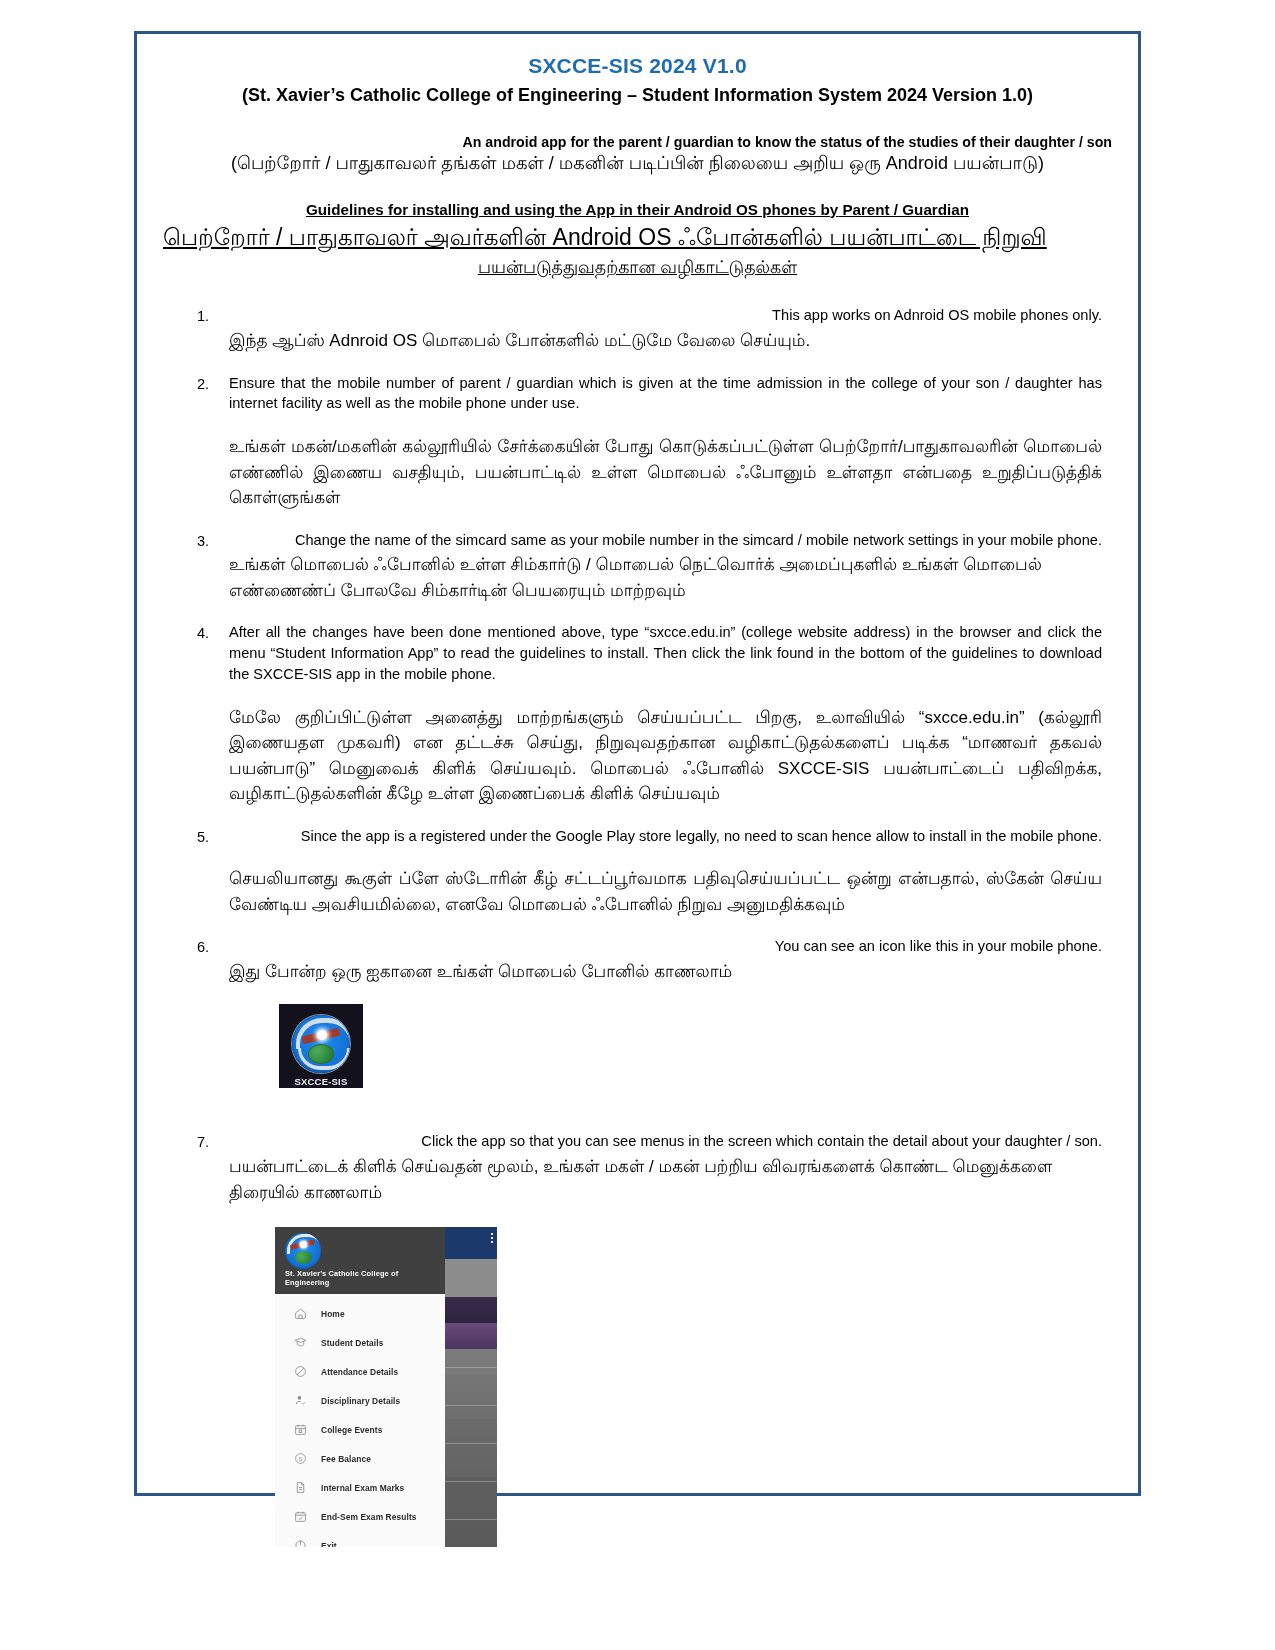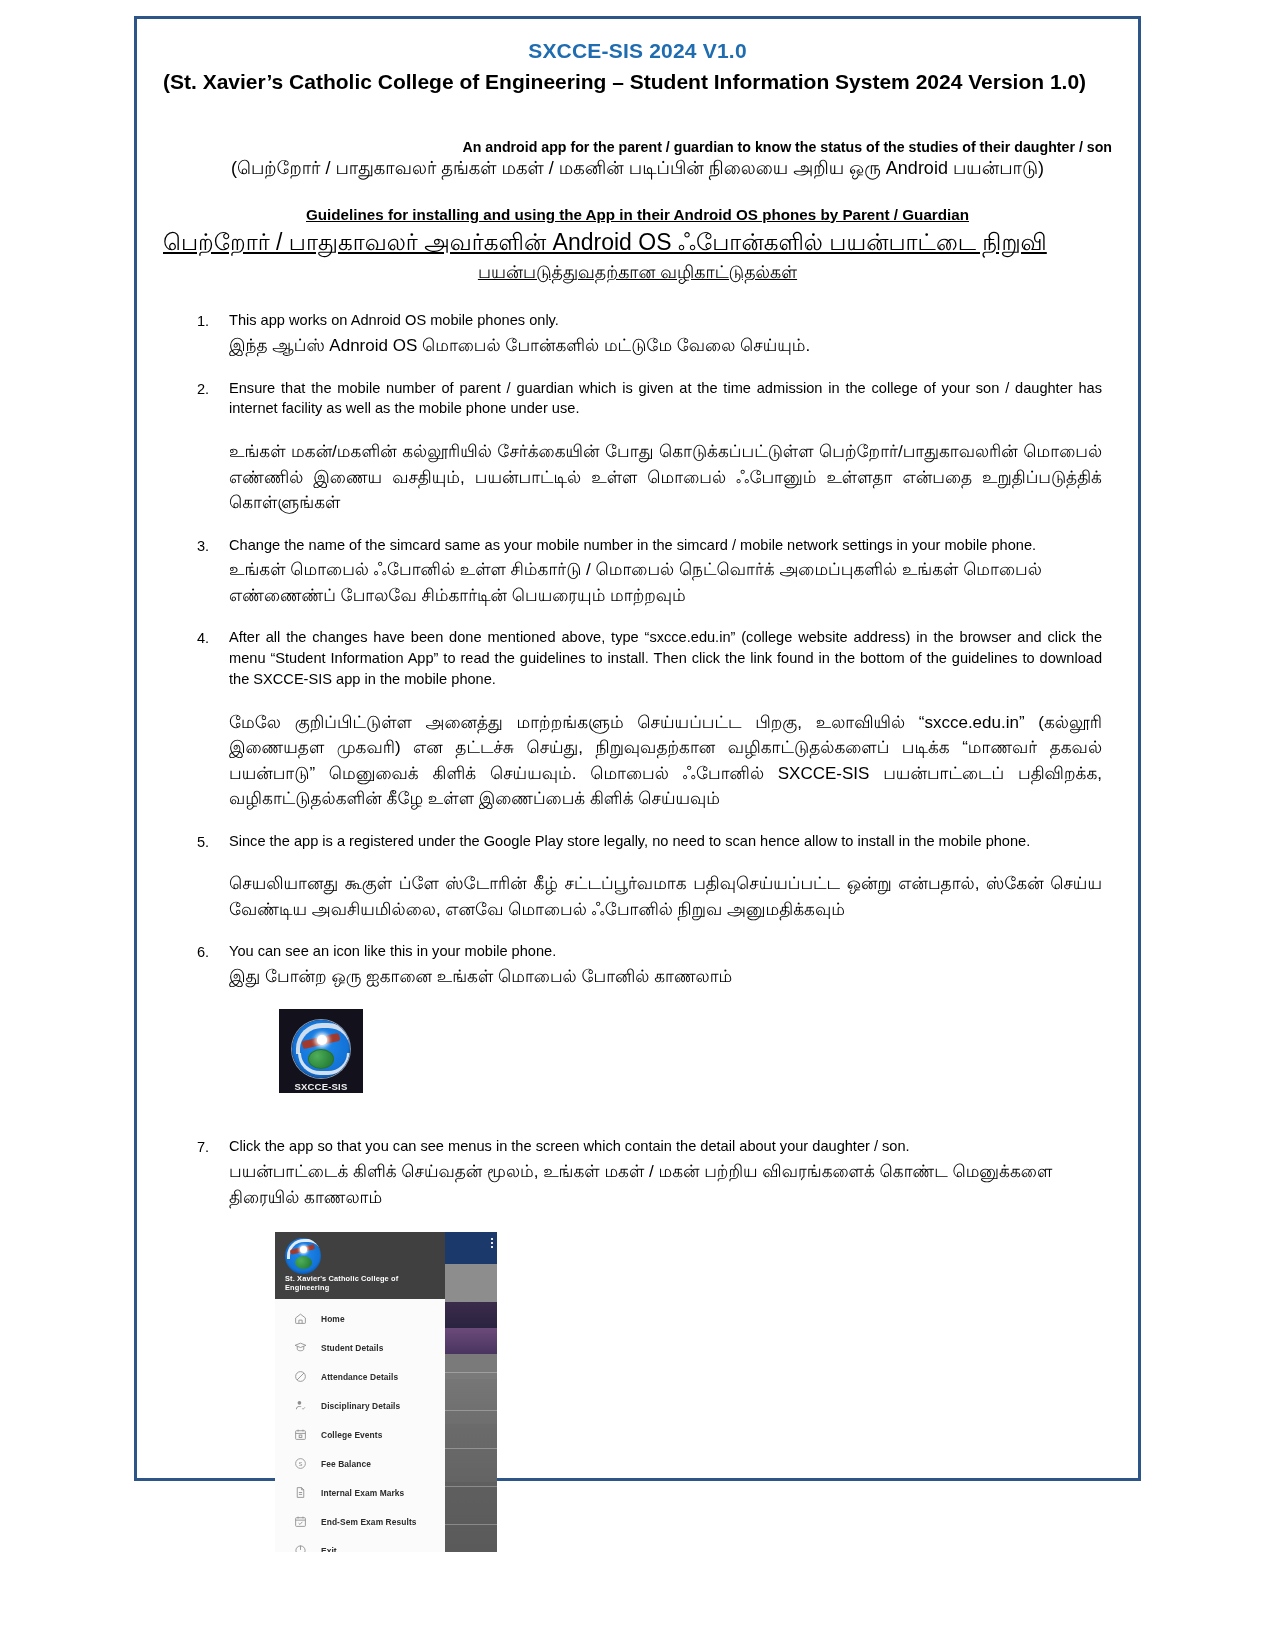--- a/index.html
+++ b/index.html
@@ -11,44 +11,45 @@
     width: 1275px;
     height: 1650px;
     font-family: "Liberation Sans", sans-serif;
     color: #000000;
     position: relative;
     overflow: hidden;
   }
   .page-frame {
     position: absolute;
     left: 134px;
-    top: 16px;
+    top: 31px;
     width: 1007px;
     height: 1465px;
     border: 3px solid #2e5588;
     box-sizing: border-box;
     background: #ffffff;
   }
   .page-inner {
     padding: 14px 26px 0 26px;
   }
 
   
   .doc-title {
     text-align: center;
     color: #1f6cb0;
     font-weight: bold;
     font-size: 21px;
     letter-spacing: 0.2px;
     margin: 6px 0 7px 0;
   }
   .doc-subtitle {
-    font-weight: bold;
-    font-size: 21px;
-    margin-bottom: 45px;
+    text-align: center;
+    font-weight: bold;
+    font-size: 18px;
+    margin-bottom: 28px;
   }
   .tagline-en {
     text-align: right;
     font-weight: bold;
     font-size: 14.2px;
     margin-bottom: 2px;
   }
   .tagline-ta {
     text-align: center;
     font-size: 18px;
@@ -91,21 +92,21 @@
     font-size: 14.6px;
     line-height: 1.42;
     padding-top: 1px;
   }
   .item-body {
     flex: 1 1 auto;
   }
   .en {
     font-size: 14.6px;
     line-height: 1.42;
-    text-align: left;
+    text-align: right;
   }
   .en.just {
     text-align: justify;
   }
   .ta {
     font-size: 17px;
     line-height: 1.5;
     margin-top: 2px;
   }
   .ta.just {

